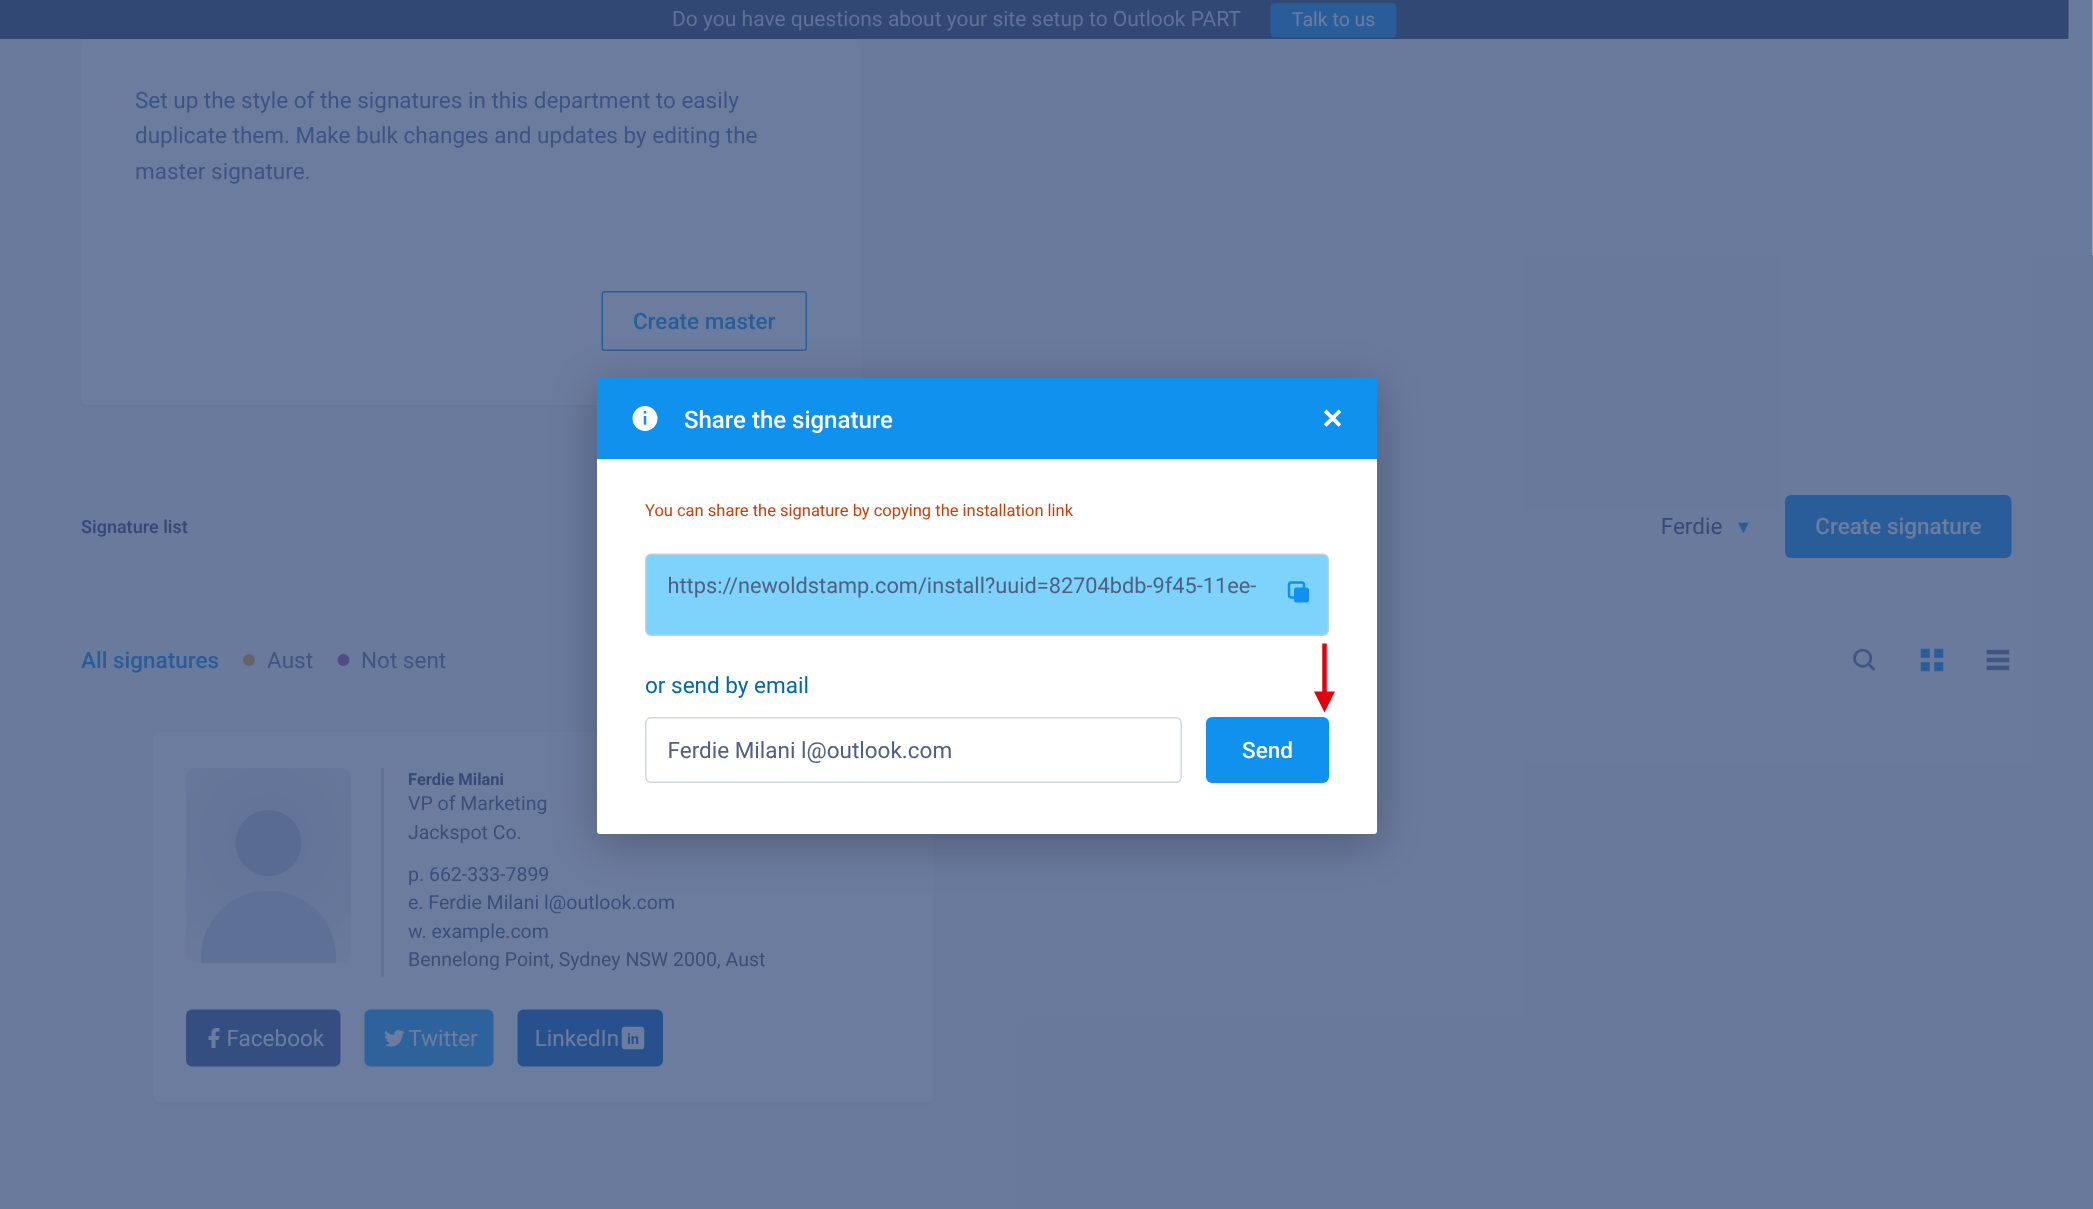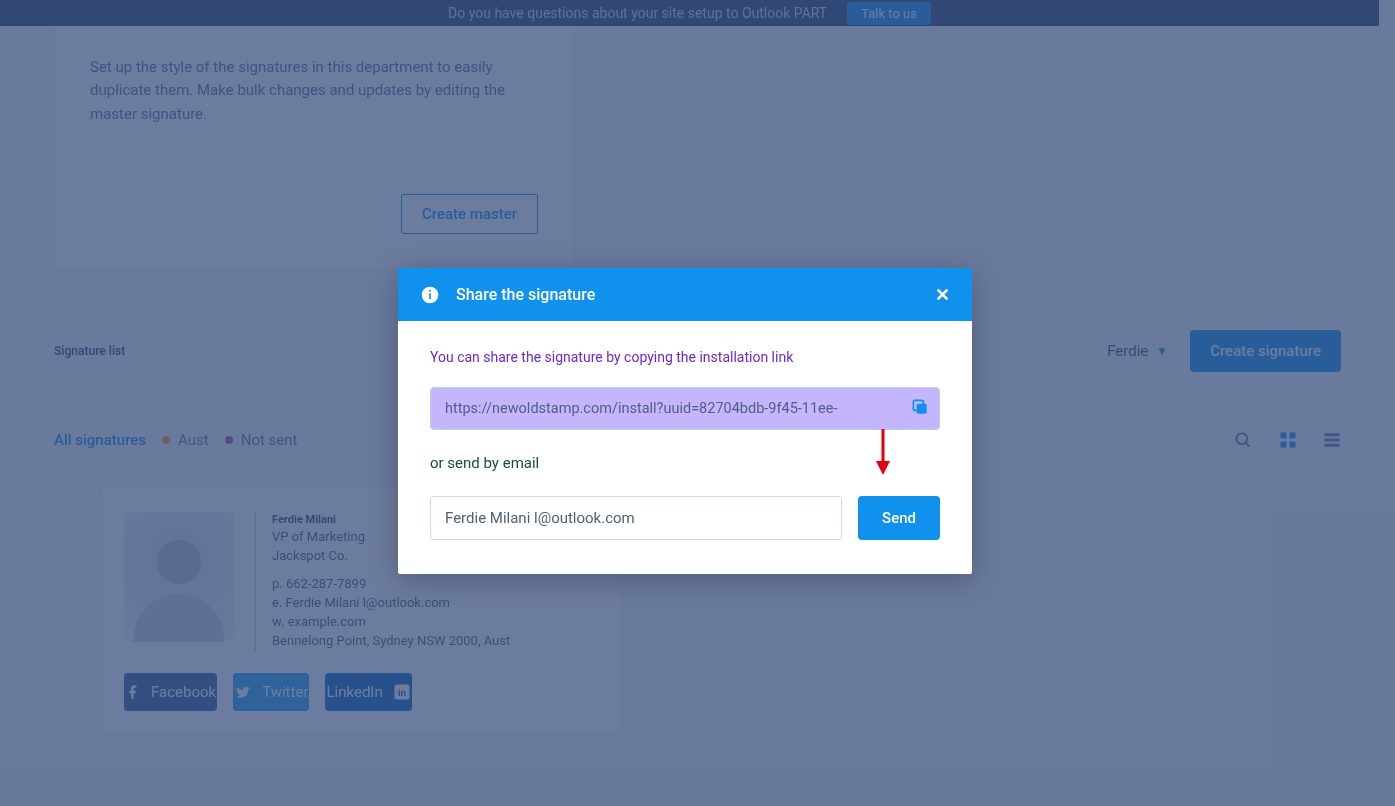--- a/index.html
+++ b/index.html
@@ -34,36 +34,36 @@
   .grid-icon { color:#0f91ed; }
 
   .sig-card { width: 520px; background: #fff; border-radius: 4px; margin-top: 38px; margin-left: 62px; padding: 24px 22px; box-shadow: 0 1px 2px rgba(0,0,0,0.06); }
   .sig-main { display: flex; gap: 20px; }
   .avatar-box { width: 110px; height: 130px; border-radius: 6px; background: radial-gradient(circle at 50% 35%, #d8dde4 0%, #e9edf2 70%, #f5f7fa 100%); position:relative; flex:none;}
   .avatar-box::before { content:""; position:absolute; left:50%; top:28px; transform:translateX(-50%); width:44px; height:44px; border-radius:50%; background:#b9c3d0; }
   .avatar-box::after { content:""; position:absolute; left:50%; bottom:0; transform:translateX(-50%); width:90px; height:48px; border-radius:44px 44px 0 0; background:#cdd5de; }
   .sig-text { border-left: 2px solid #cfd6e2; padding-left: 16px; font-family: "Courier New", monospace; color: #4a5b7c; font-size: 13px; line-height: 1.45; overflow:hidden;}
   .sig-text .name { font-weight:700; font-size:11px; color:#3b4a6b;}
   .social-row { display:flex; gap:16px; margin-top:22px;}
-  .social-btn { flex:none; display:flex; align-items:center; gap:10px; padding:10px 1px; border-radius:4px; color:#fff; font-size:15px;}
+  .social-btn { flex:none; display:flex; align-items:center; padding:10px 11px; border-radius:4px; color:#fff; font-size:15px;}
   .fb { background:#3b5998; } .tw { background:#1da1f2; } .li { background:#0a66c2; }
 
   
   .overlay { position: absolute; inset: 0; background: rgba(51, 73, 120, 0.72); }
 
-  .modal { position: absolute; left: 398px; top: 268px; width: 574px; background: #fff; border-radius: 2px; box-shadow: 0 6px 30px rgba(0,0,0,.25); }
+  .modal { position: absolute; left: 398px; top: 252px; width: 520px; background: #fff; border-radius: 2px; box-shadow: 0 6px 30px rgba(0,0,0,.25); }
   .modal-header { background: #0f91ed; color: #fff; display: flex; align-items: center; padding: 16px 22px; gap: 16px; }
   .modal-header .title { font-size: 16px; font-weight: 500; flex: 1; }
   .modal-header .close { font-size: 18px; cursor: pointer; font-weight:700; }
   .modal-body { padding: 28px 32px 34px 32px; }
-  .modal-body .helper { color: #6d28d9; font-size: 14px; margin-bottom: 22px; }
+  .modal-body .helper { color: #c2410c; font-size: 11px; margin-bottom: 22px; }
   .link-box { position: relative; margin-bottom: 24px; }
-  .link-input { width: 100%; border: 1px solid #bfcfe4; border-radius: 4px; padding: 12px 44px 12px 14px; font-size: 14.5px; color: #506081; background:#c4b5fd; }
+  .link-input { width: 100%; border: 1px solid #bfcfe4; border-radius: 4px; padding: 12px 44px 24px 14px; font-size: 14.5px; color: #506081; background:#7dd3fc; }
   .copy-btn { position: absolute; right: 10px; top: 50%; transform: translateY(-50%); color: #0f91ed; cursor:pointer; }
-  .or-label { color: #14532d; font-size: 15px; margin-bottom: 24px; }
+  .or-label { color: #0369a1; font-size: 15px; margin-bottom: 12px; }
   .send-row { display: flex; gap: 16px; align-items: stretch; }
   .email-input { flex: 1; border: 1px solid #cfd8e6; border-radius: 4px; padding: 12px 14px; font-size: 15px; color: #506081; }
   .send-btn { background: #0f91ed; color: #fff; border: none; border-radius: 4px; padding: 0 24px; font-size: 15px; font-weight: 500; cursor:pointer; }
 
   
   .arrow { position: absolute; left: 875px; top: 427px; width: 16px; height: 48px; pointer-events:none; }
   .arrow svg { display:block; }
 </style>
 </head>
 <body>
@@ -129,21 +129,21 @@
   </div>
 
   <div class="sig-card">
     <div class="sig-main">
       <div class="avatar-box"></div>
       <div class="sig-text">
         <div class="name">Ferdie Milani</div>
         <div>VP of Marketing</div>
         <div>Jackspot Co.</div>
         <div style="height:10px"></div>
-        <div><span>p.</span> <span>662-287-7899</span></div>
+        <div><span>p.</span> <span>662-333-7899</span></div>
         <div><span>e.</span> <span>Ferdie Milani l@outlook.com</span></div>
         <div><span>w.</span> <span>example.com</span></div>
         <div>Bennelong Point, Sydney NSW 2000, Aust</div>
       </div>
     </div>
     <div class="social-row">
       <div class="social-btn fb">
         <svg width="16" height="16" viewBox="0 0 24 24" fill="#fff">
             <path d="M13 22v-8h3l1-4h-4V7.5c0-1.1.3-2 2-2h2V2h-3c-3 0-5 1.8-5 5v3H6v4h3v8h4z"></path>
           </svg>

